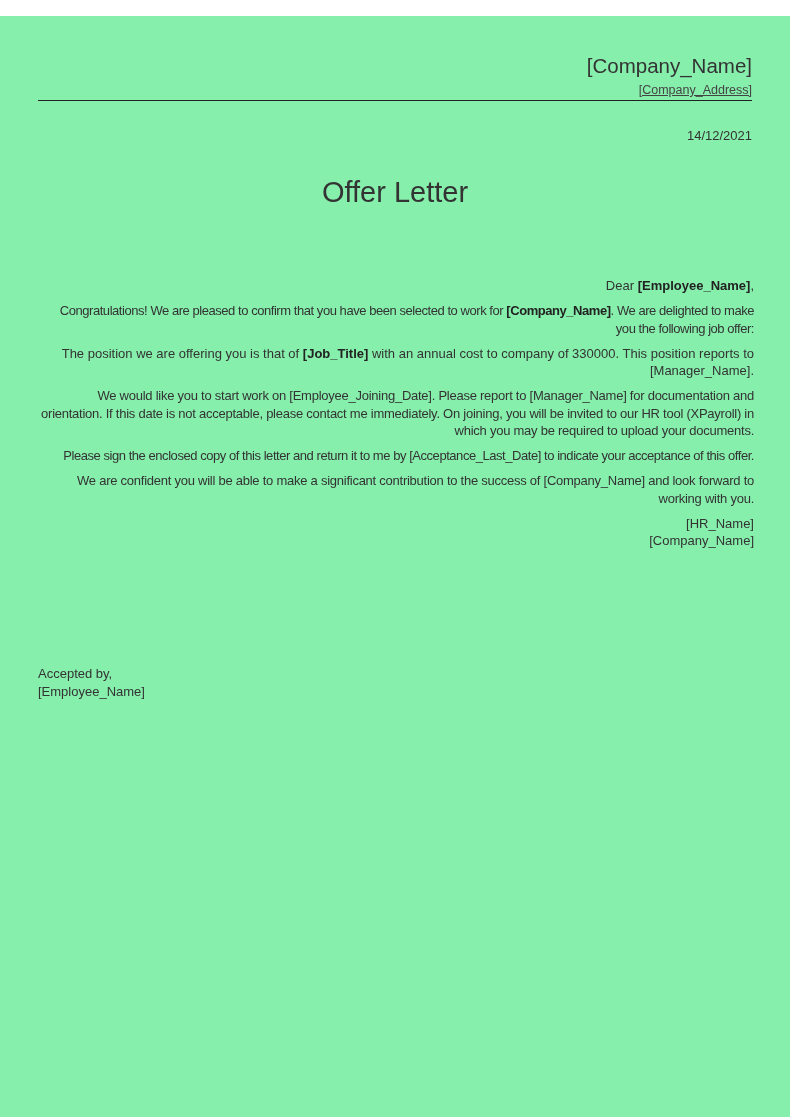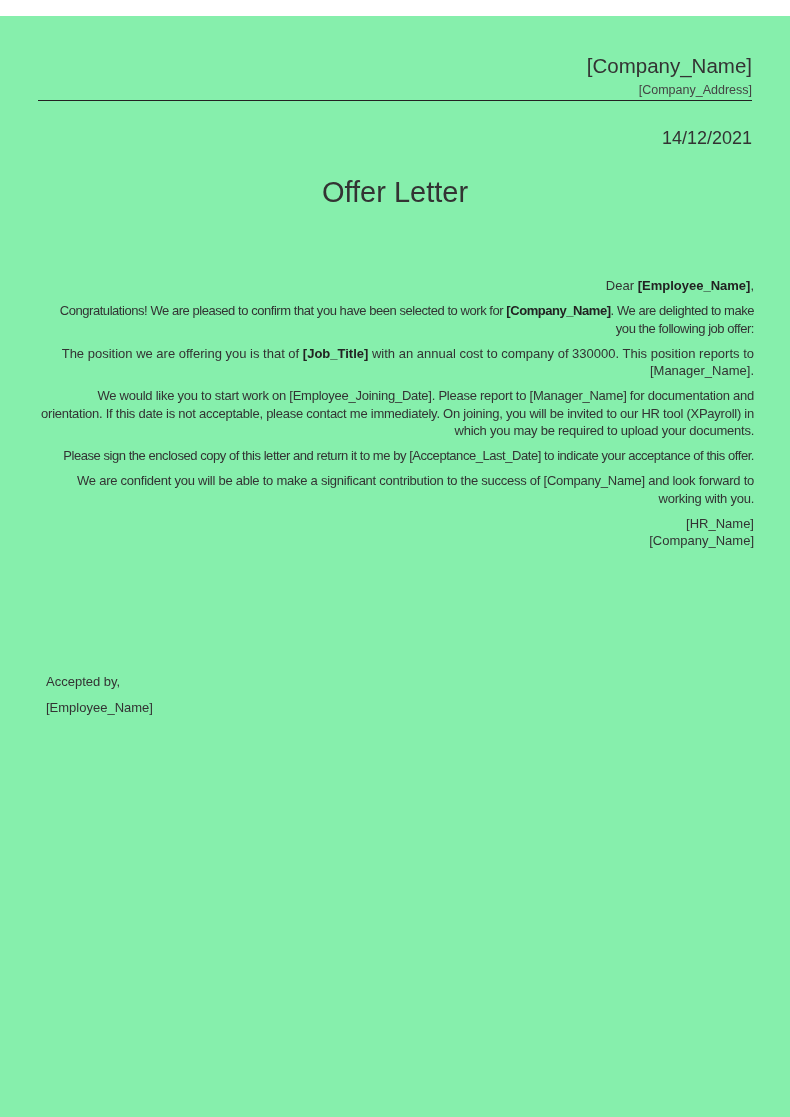--- a/index.html
+++ b/index.html
@@ -29,34 +29,35 @@
       color: #333;
       white-space: nowrap;
     }
     .company-address {
       position: absolute;
       right: 38px;
       top: 67px;
       font-size: 12.5px;
       color: #444;
       white-space: nowrap;
+      text-decoration: underline;
     }
     .header-rule {
       position: absolute;
       left: 38px;
       right: 38px;
       top: 84px;
       height: 0;
       border-top: 1.3px solid #222;
     }
     .date {
       position: absolute;
       right: 38px;
       top: 112px;
-      font-size: 18px;
+      font-size: 13px;
       color: #333;
     }
     .title {
       position: absolute;
       left: 0; right: 0;
       top: 160px;
       text-align: center;
       font-size: 29px;
       color: #333;
     }
@@ -78,21 +79,21 @@
     .tight { letter-spacing: -0.45px; }
     .sign-block p { margin: 0; }
     .accepted {
       position: absolute;
       left: 38px;
       top: 649px;
       font-size: 13px;
       line-height: 17.5px;
       color: #333;
     }
-    .accepted p { margin: 8px; }
+    .accepted p { margin: 0; }
   </style>
 </head>
 <body>
 
 <div class="page">
 
   <div class="company-name">[Company_Name]</div>
   <div class="company-address">[Company_Address]</div>
   <div class="header-rule"></div>
 

